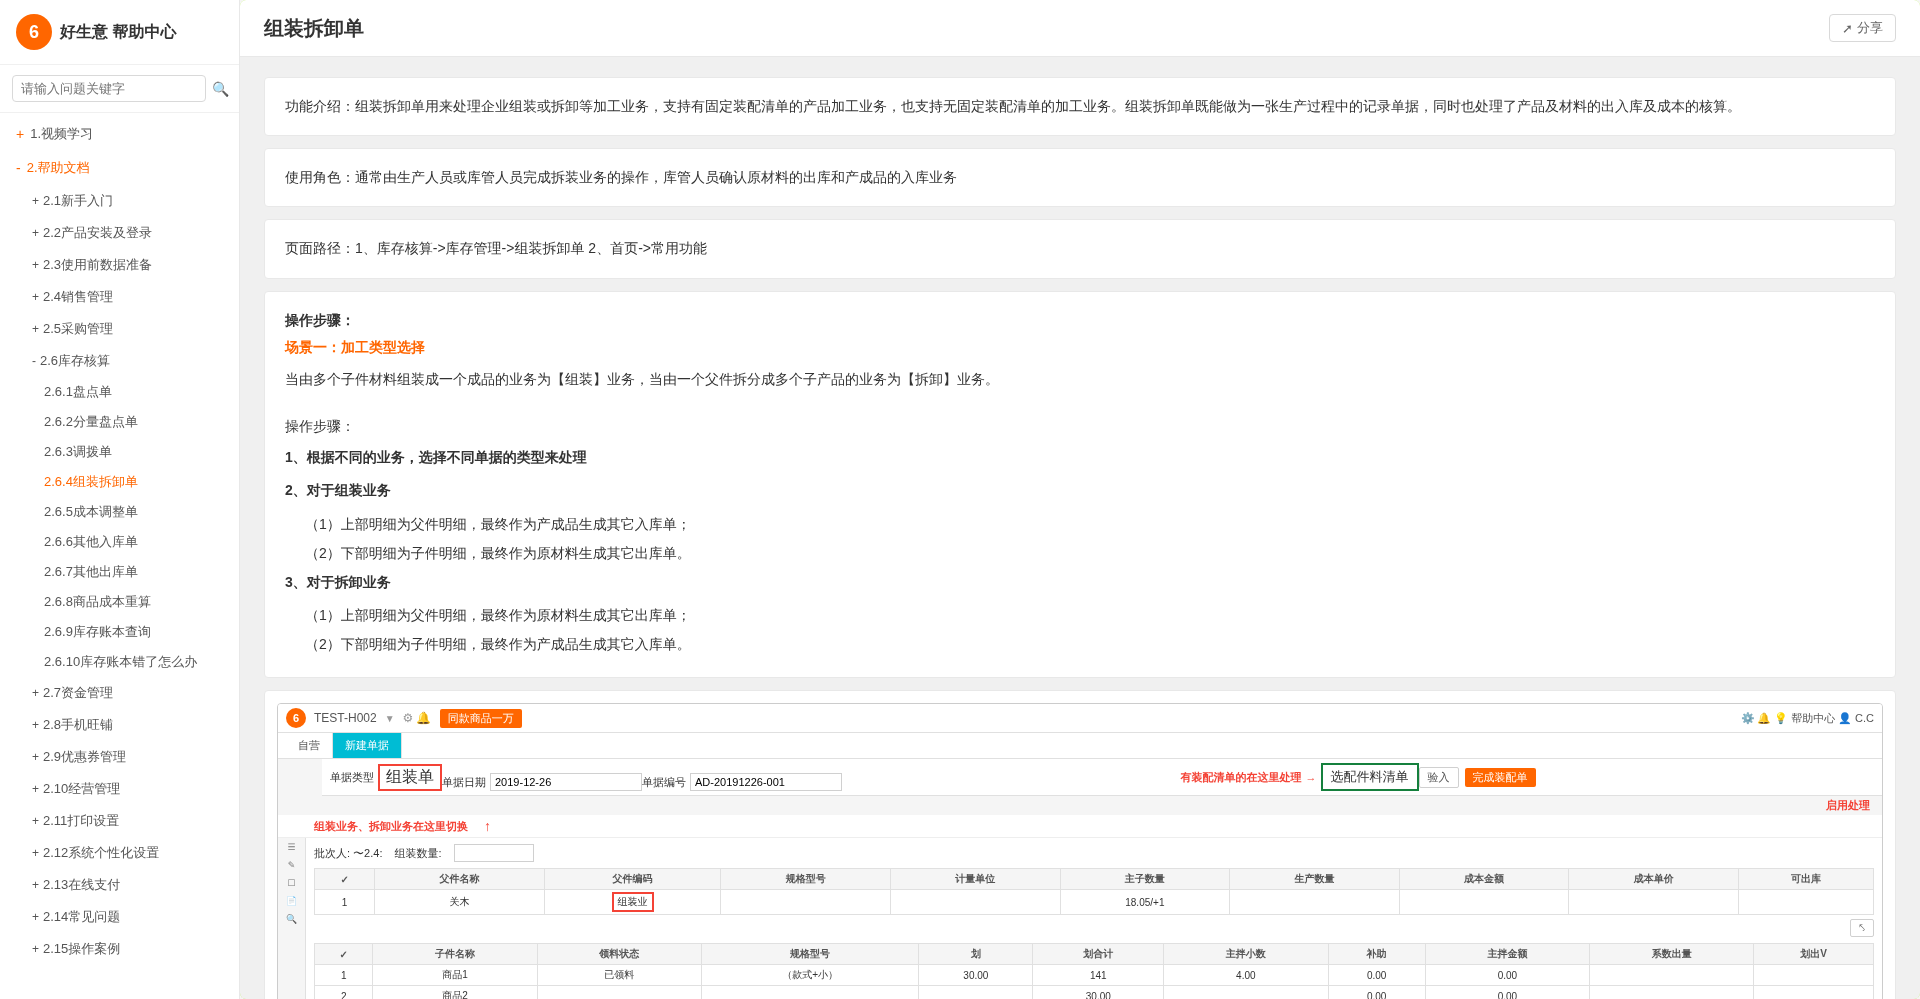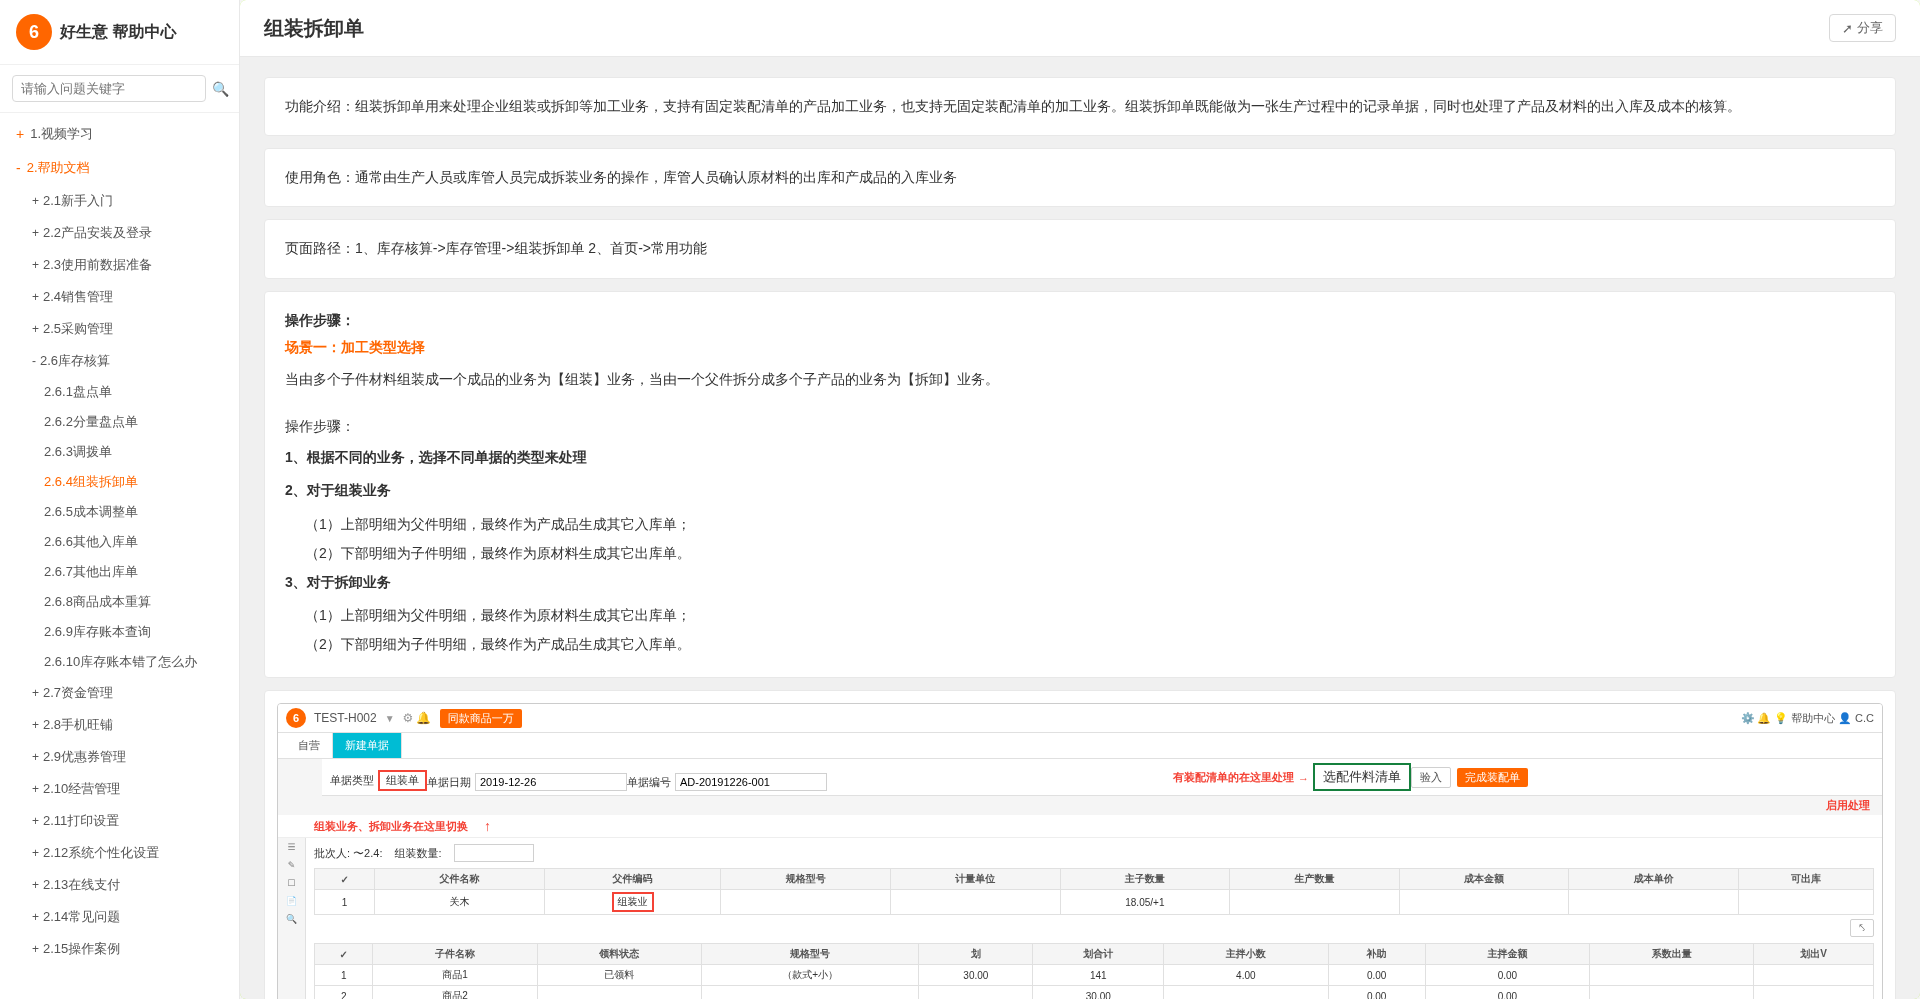--- a/index.html
+++ b/index.html
@@ -332,21 +332,21 @@
 
     .mock-main-area {
       flex: 1;
       padding: 6px 8px;
       background: #fff;
     }
 
     .mock-type-box {
       border: 2px solid #f44336;
       padding: 1px 6px;
-      font-size: 11px;
+      font-size: 16px;
       color: #333;
     }
 
     .mock-table {
       width: 100%;
       border-collapse: collapse;
       font-size: 10px;
     }
 
     .mock-table th {

